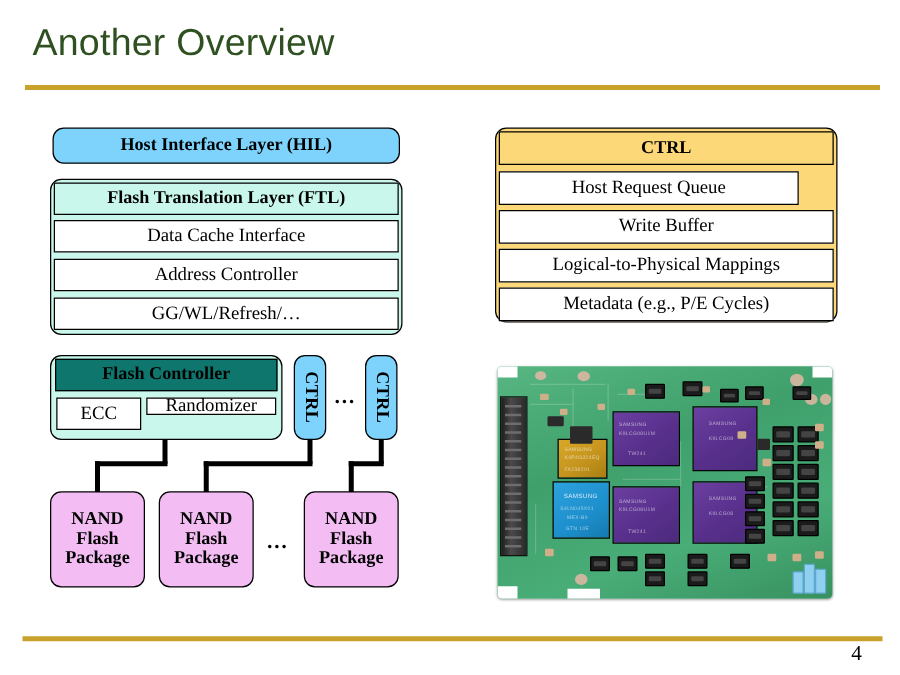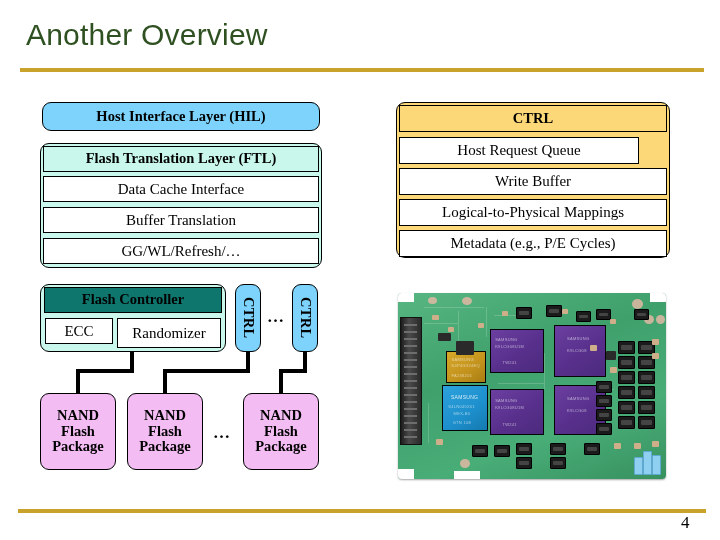--- a/index.html
+++ b/index.html
@@ -153,21 +153,21 @@
     width: 178px; height: 26px;
     background: #0f766e;
     border: 1.5px solid #000000;
   }
   #fc-ecc {
     left: 45px; top: 318px;
     width: 68px; height: 26px;
   }
   #fc-randomizer {
     left: 117px; top: 318px;
-    width: 104px; height: 30px;
+    width: 104px; height: 14px;
   }
 
   
   .ctrl {
     width: 26px; height: 68px;
     top: 284px;
   }
   .ctrl span {
     display: block;
     transform: rotate(90deg);
@@ -336,21 +336,21 @@
 <div class="slide">
 
   <div id="slide-title">Another Overview</div>
   <div id="title-rule"></div>
 
   <div class="box rounded cyan hdr" id="hil-box">Host Interface Layer (HIL)</div>
 
   <div id="ftl-group"></div>
   <div class="box cyan hdr" id="ftl-header">Flash Translation Layer (FTL)</div>
   <div class="box white sub" id="ftl-item-0">Data Cache Interface</div>
-  <div class="box white sub" id="ftl-item-1">Buffer Translation</div>
+  <div class="box white sub" id="ftl-item-1">Address Controller</div>
   <div class="box white sub" id="ftl-item-2">GG/WL/Refresh/…</div>
 
   <div id="dram-group"></div>
   <div class="box gold hdr" id="dram-header">CTRL</div>
   <div class="box white sub" id="dram-item-0">Host Request Queue</div>
   <div class="box white sub" id="dram-item-1">Write Buffer</div>
   <div class="box white sub" id="dram-item-2">Logical-to-Physical Mappings</div>
   <div class="box white sub" id="dram-item-3">Metadata (e.g., P/E Cycles)</div>
 
   <div id="fc-group"></div>

